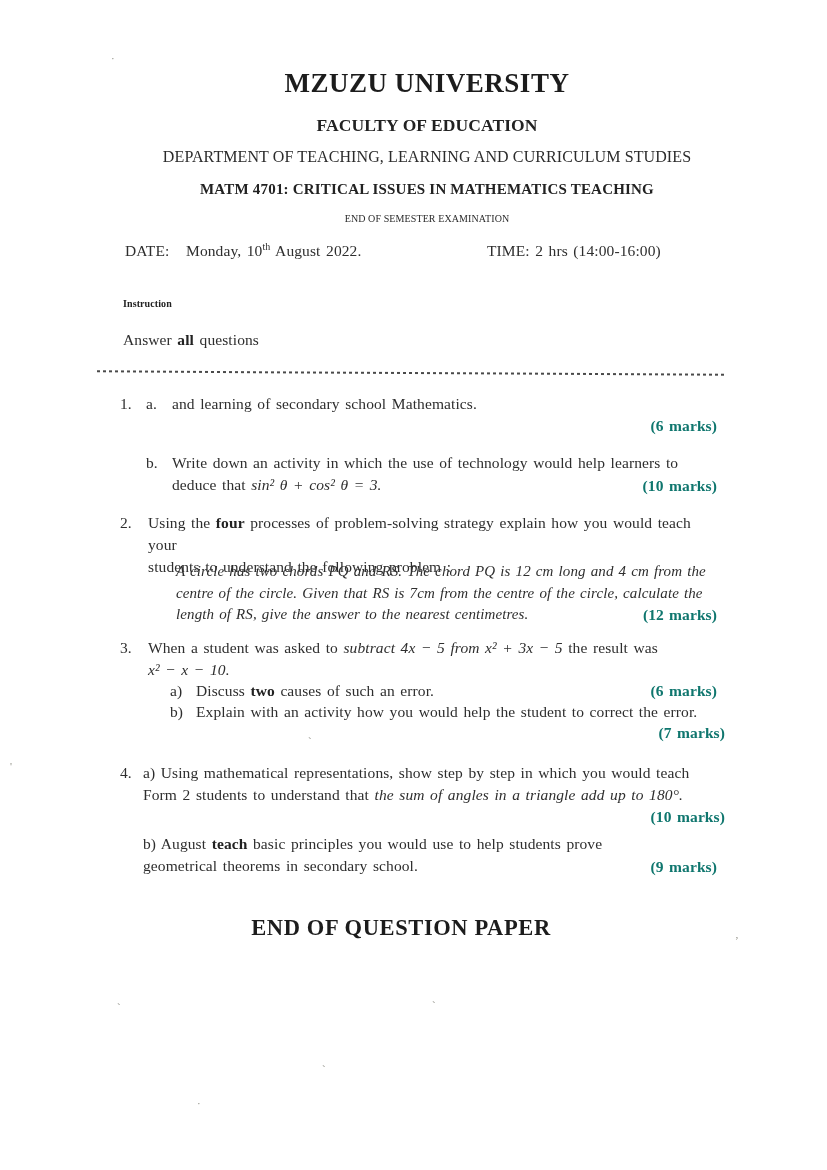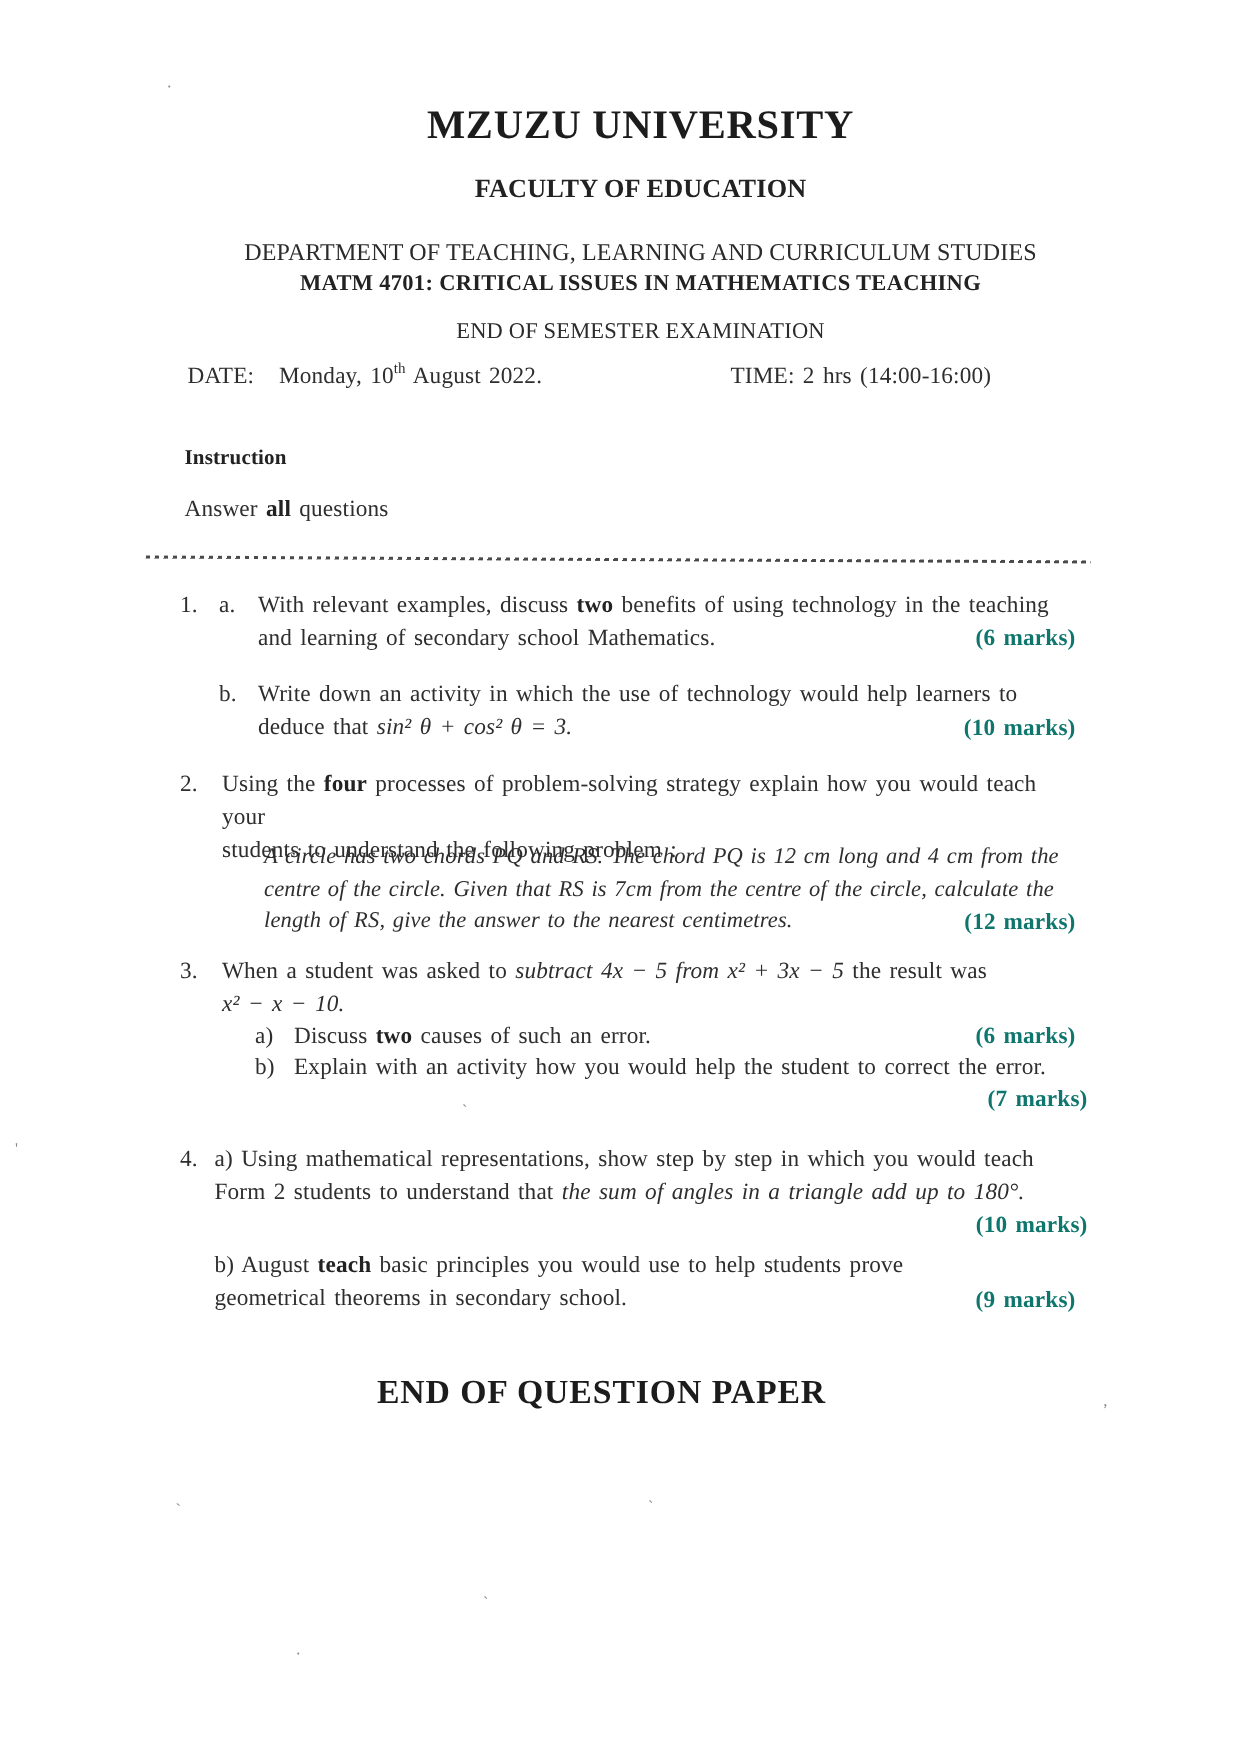--- a/index.html
+++ b/index.html
@@ -16,72 +16,71 @@
     color: #2e2e2e;
     overflow: hidden;
     letter-spacing: 0.1px;
   }
   .abs { position: absolute; }
   .hdr { left: 27px; width: 800px; text-align: center; }
   .title        { font-size: 27px; font-weight: bold; color: #1c1c1c; letter-spacing: 0.5px; }
   .faculty      { font-size: 17.5px; font-weight: bold; color: #222; }
   .department   { font-size: 16px; color: #2b2b2b; }
   .course       { font-size: 15px; font-weight: bold; color: #222; letter-spacing: 0.2px; }
-  .examtype     { font-size: 15px; color: #2b2b2b; }
+  .examtype     { font-size: 10px; color: #2b2b2b; }
   .body-text    { font-size: 15.5px; line-height: 22px; word-spacing: 0.10em; }
   .prob-text    { font-size: 15px;   line-height: 21.5px; word-spacing: 0.08em; }
   .bold  { font-weight: bold; color: #222; }
   .ital  { font-style: italic; }
   .math  { font-style: italic; }
   .marks { font-weight: bold; color: #0f766e; white-space: nowrap; }
   .marks-abs { position: absolute; right: 8px; }
   .marks-line { text-align: right; padding-right: 8px; }
   .qrow { display: flex; align-items: flex-start; }
   .qnum   { flex: 0 0 26px; }
   .qlabel { flex: 0 0 26px; }
   .qtext  { flex: 1 1 auto; }
   .dashes {
     height: 2px;
     background: repeating-linear-gradient(90deg, #4a4a4a 0 3px, transparent 3px 6px);
     transform: rotate(0.3deg);
   }
-  .instr-heading { font-size: 14px; font-weight: bold; color: #222; }
+  .instr-heading { font-size: 10px; font-weight: bold; color: #222; }
   .footer-title  { font-size: 22.5px; font-weight: bold; color: #1c1c1c; letter-spacing: 0.6px; text-align: center; }
   sup { font-size: 10px; line-height: 0; }
   .artifact { position: absolute; color: #8a8a80; font-size: 11px; }
 </style>
 </head>
 <body>
 
 <div class="page">
 
   <div class="abs hdr title" style="top:68px;">MZUZU UNIVERSITY</div>
   <div class="abs hdr faculty" style="top:115px;">FACULTY OF EDUCATION</div>
-  <div class="abs hdr department" style="top:148px;margin-top:12px;">DEPARTMENT OF TEACHING, LEARNING AND CURRICULUM STUDIES</div>
+  <div class="abs hdr department" style="top:148px;">DEPARTMENT OF TEACHING, LEARNING AND CURRICULUM STUDIES</div>
   <div class="abs hdr course" style="top:181px;">MATM 4701: CRITICAL ISSUES IN MATHEMATICS TEACHING</div>
   <div class="abs hdr examtype" style="top:213px;">END OF SEMESTER EXAMINATION</div>
 
   <div class="abs body-text" style="left:125px; top:240px; width:600px;">
     <span>DATE:</span>&nbsp;&nbsp;
     <span><span>Monday, 10</span><sup>th</sup><span> August 2022.</span></span>
     <span class="abs" style="left:362px; top:0;">TIME: 2 hrs (14:00-16:00)</span>
   </div>
 
   <div class="abs instr-heading" style="left:123px; top:298px;">Instruction</div>
   <div class="abs body-text" style="left:123px; top:329px;">
     <span>Answer </span><span class="bold">all</span><span> questions</span>
   </div>
 
   <div class="abs dashes" style="left:97px; top:372px; width:630px;"></div>
 
   <div class="abs qrow body-text" style="left:120px; top:393px; width:605px;">
     <span class="qnum">1.</span>
     <span class="qlabel">a.</span>
     <div class="qtext">
-      <div><span>With relevant examples, discuss </span><span class="bold">two</span><span> benefits of using technology in the teaching</span></div>
       <div><span>and learning of secondary school Mathematics.</span></div>
     </div>
     <span class="marks marks-abs" style="top:22px;">(6 marks)</span>
   </div>
 
   <div class="abs qrow body-text" style="left:146px; top:452px; width:579px;">
     <span class="qlabel">b.</span>
     <div class="qtext">
       <div><span>Write down an activity in which the use of technology would help learners to</span></div>
       <div><span>deduce that </span><span class="math">sin² θ + cos² θ = 3.</span></div>

